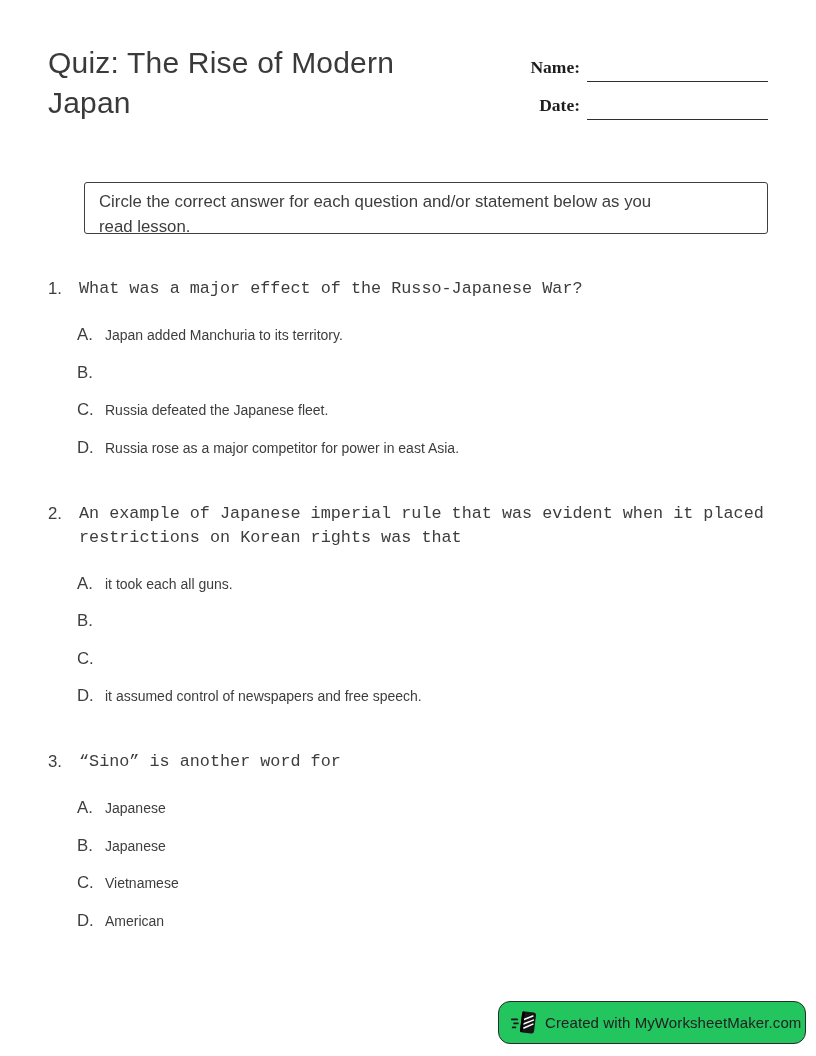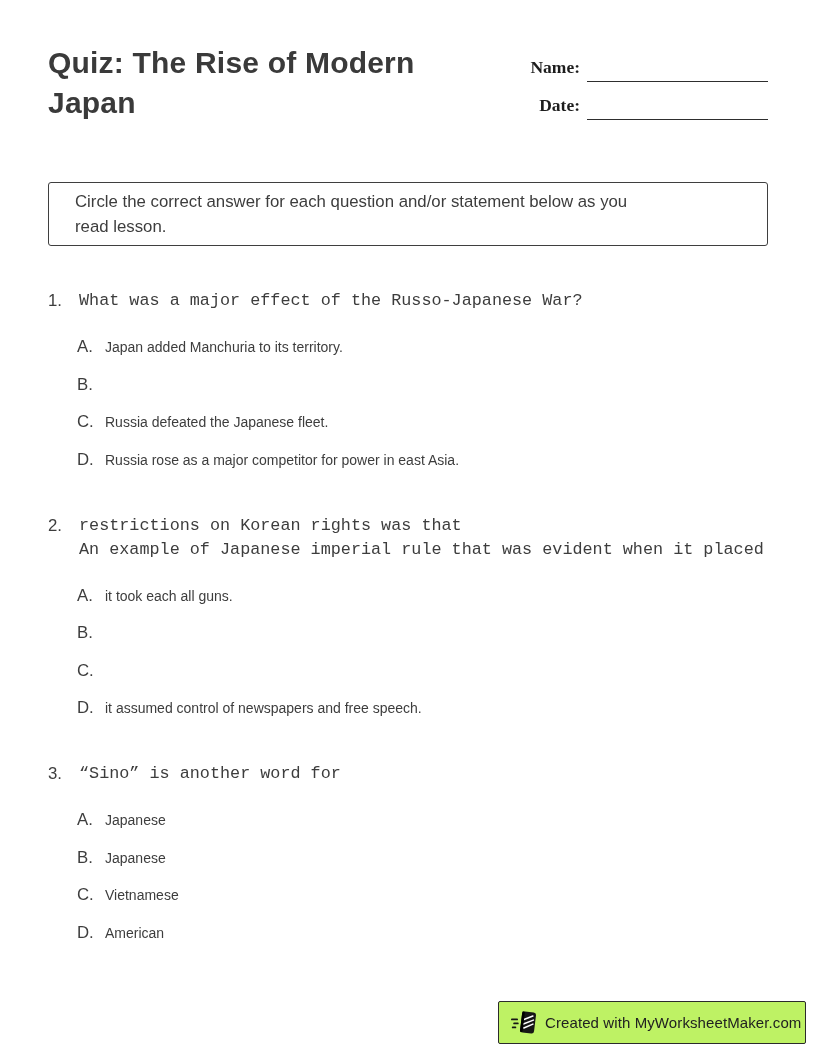--- a/index.html
+++ b/index.html
@@ -16,21 +16,21 @@
     overflow: hidden;
   }
 
   
   .header { display: flex; justify-content: space-between; align-items: flex-start; }
   .title {
     margin: 0;
     width: 430px;
     font-size: 30px;
     line-height: 40px;
-    font-weight: 700;
+    font-weight: 400;
     color: #3a3a3a;
     letter-spacing: 0.2px;
   }
   .fields { width: 242px; padding-top: 6px; font-weight: bold; }
   .field-row { display: flex; align-items: flex-end; height: 28px; margin-bottom: 10px; }
   .field-label {
     font-family: "Liberation Serif", serif;
     font-size: 17.5px;
     line-height: 20px;
     color: #1d1d1d;
@@ -45,22 +45,23 @@
     border-bottom: 1.4px solid #2e2e2e;
     position: relative;
     top: 5px;
   }
 
   
   .instructions {
     margin-top: 57px;
     border: 1.4px solid #3f3f3f;
     border-radius: 3px;
-    height: 64px;
-    padding: 7px 26px;
+    height: 52px;
+    padding: 7px 14px;
+    margin-left: 36px;
   }
   .instructions .iline {
     font-size: 16.8px;
     line-height: 24.5px;
     color: #3d3d3d;
   }
 
   
   .question { margin-top: 42px; }
   .question:first-of-type { margin-top: 43px; }
@@ -75,22 +76,22 @@
   .otext { font-size: 14px; line-height: 24px; }
 
   
   .credit {
     position: absolute;
     left: 498px;
     top: 1001px;
     width: 308px;
     height: 43px;
     border: 1.5px solid #2b2b2b;
-    border-radius: 2px;
-    background: #bef264;
+    border-radius: 12px;
+    background: #22c55e;
     display: flex;
     align-items: center;
     padding: 0 8px 0 12px;
   }
   .credit-icon { flex: none; width: 26px; height: 28px; margin-right: 8px; display: inline-flex; }
   .credit-text { font-size: 15px; color: #212121; white-space: nowrap; letter-spacing: 0.1px; }
 </style>
 </head>
 <body>
 
@@ -138,22 +139,22 @@
         <span class="oletter">D.</span>
         <span class="otext">Russia rose as a major competitor for power in east Asia.</span>
       </div>
     </div>
   </section>
 
   <section class="question">
     <div class="qrow">
       <span class="qnum">2.</span>
       <span class="qtext">
+        <span class="qline">An example of Japanese imperial rule that was evident when it placed</span>
         <span class="qline">restrictions on Korean rights was that</span>
-        <span class="qline">An example of Japanese imperial rule that was evident when it placed</span>
       </span>
     </div>
     <div class="options">
       <div class="option">
         <span class="oletter">A.</span>
         <span class="otext">it took each all guns.</span>
       </div>
       <div class="option">
         <span class="oletter">B.</span>
       </div>

